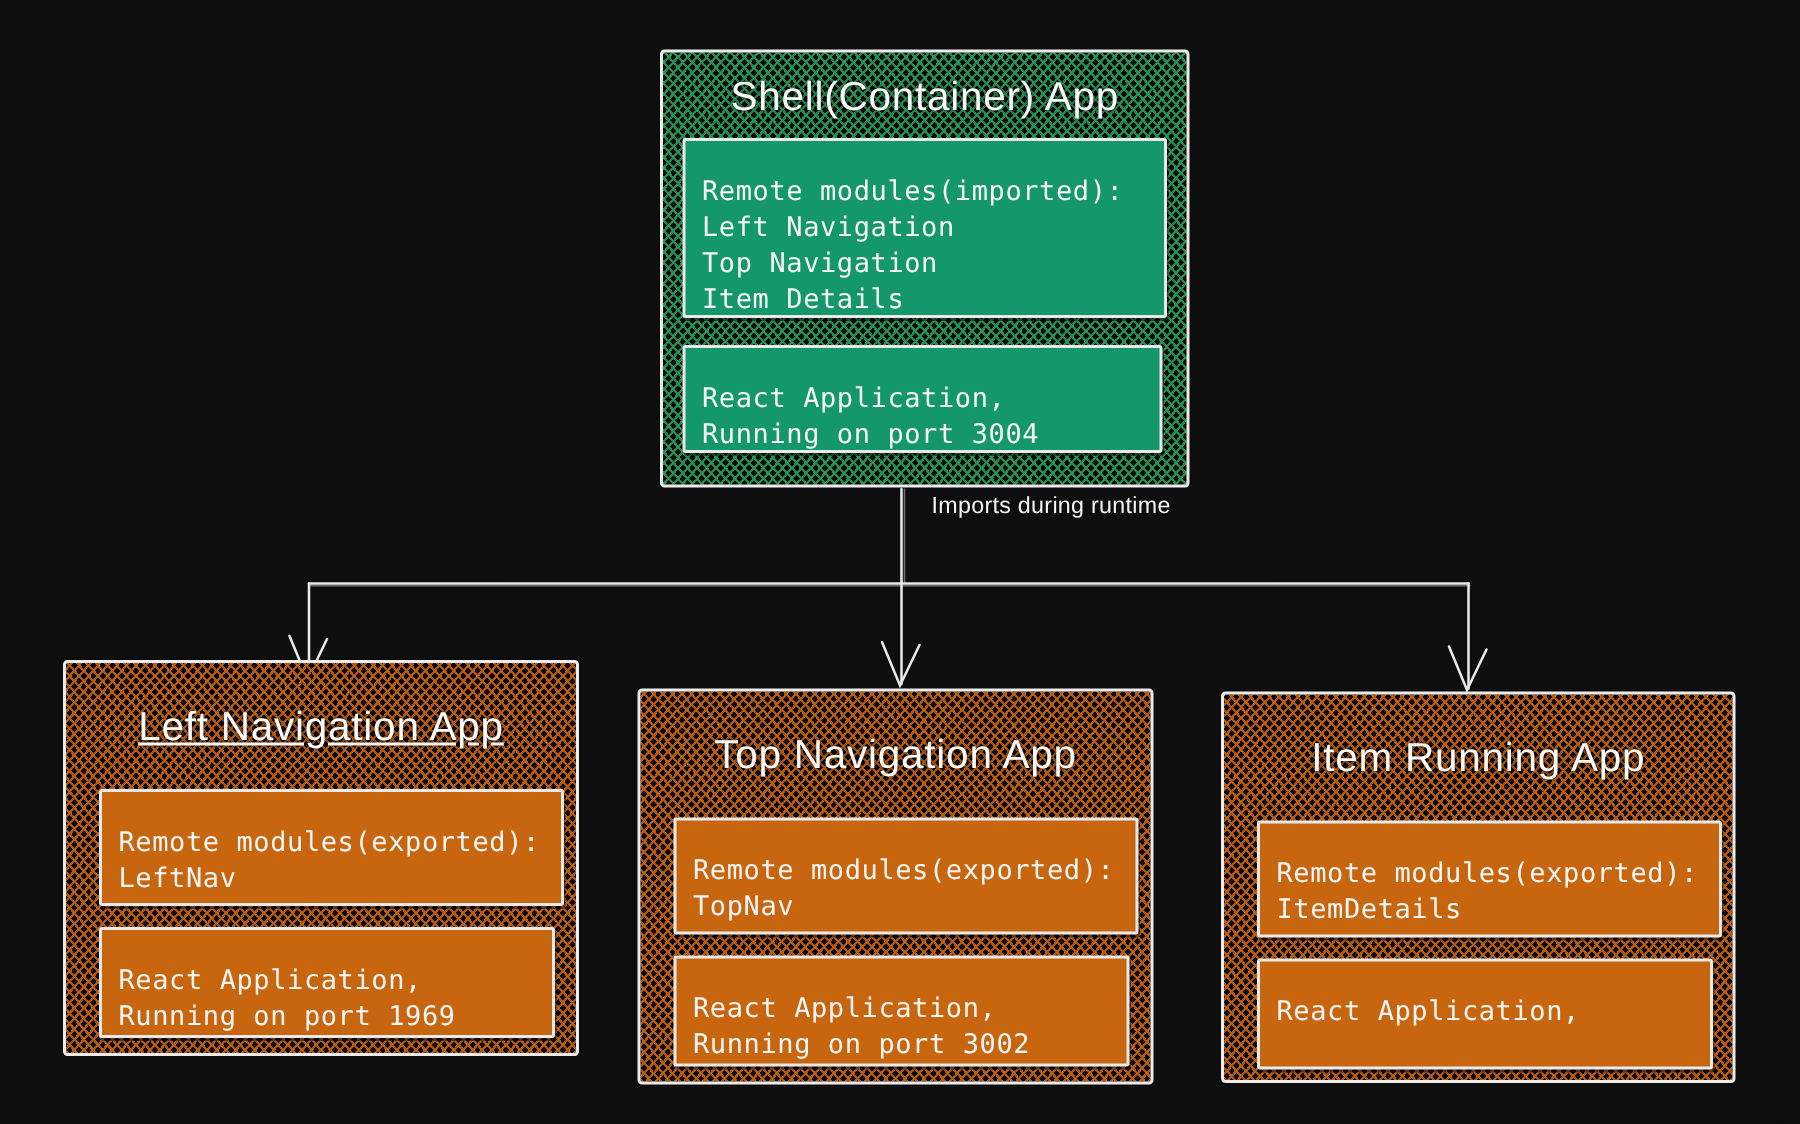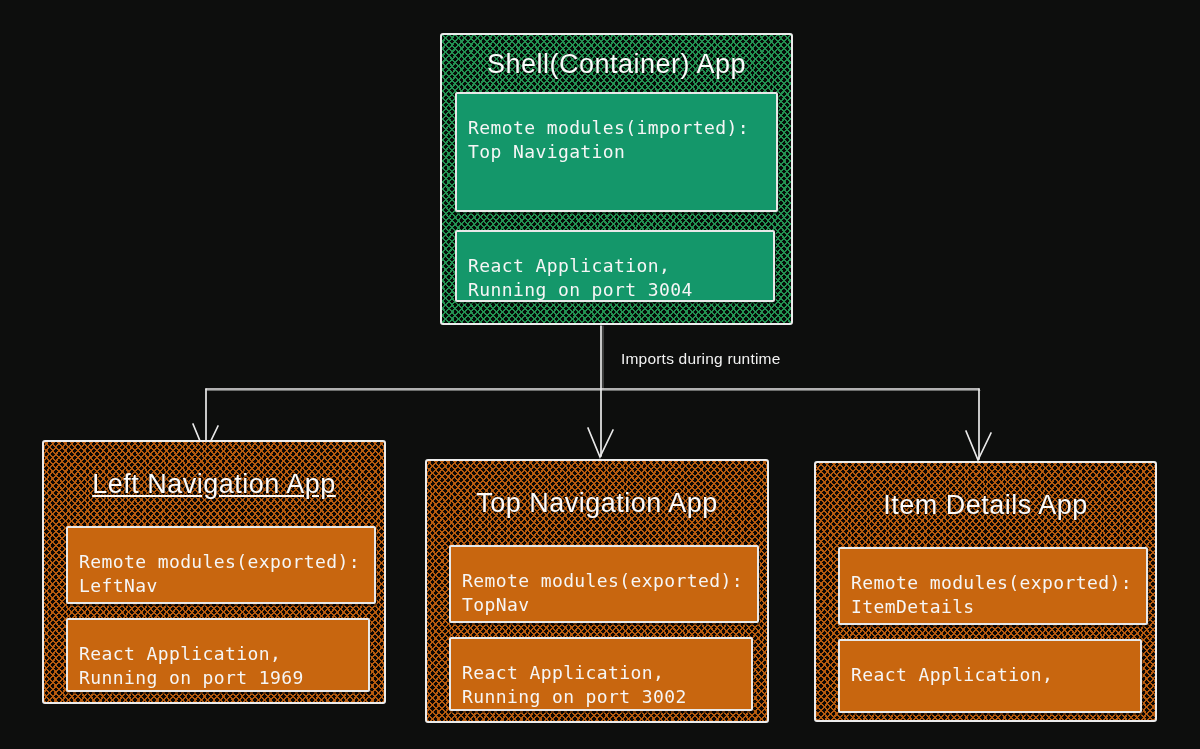--- a/index.html
+++ b/index.html
@@ -64,21 +64,21 @@
   
   .shell{left:440px;top:33px;width:353px;height:292px;}
   .app-left {left:42px; top:440px;width:344px;height:264px;text-decoration:underline;}
   .app-mid  {left:425px;top:459px;width:344px;height:264px;}
   .app-right{left:814px;top:461px;width:343px;height:261px;}
   
   .connector-svg{position:absolute;left:0;top:0;width:1200px;height:749px;pointer-events:none;}
   .connector-svg path{stroke:#e9e9e9;stroke-width:1.7;fill:none;stroke-linecap:round;}
   .connector-svg .ghost path{stroke:#bdbdbd;stroke-width:1;opacity:.55;}
   .flow-label{
-    position:absolute;left:621px;top:350px;
+    position:absolute;left:621px;top:329px;
     font-size:15.5px;color:#f2f2f2;letter-spacing:.2px;
   }
 </style>
 </head>
 <body>
 
 <div class="canvas">
 
   <svg class="connector-svg" viewBox="0 0 1200 749">
     <g class="ghost">
@@ -97,21 +97,23 @@
     <path d="M979 389 L979 459"></path>
     <path d="M966 431 L978 460 L991 433"></path>
   </svg>
 
   <div class="flow-label">Imports during runtime</div>
 
   <section class="node shell hatch-green">
     <h2 class="node-title">Shell(Container) App</h2>
     <div class="subbox green-fill shell-modules">
       <div>Remote modules(imported):</div>
+      <div>Left Navigation</div>
       <div>Top Navigation</div>
+      <div>Item Details</div>
     </div>
     <div class="subbox green-fill shell-runtime">
       <div>React Application,</div>
       <div>Running on port 3004</div>
     </div>
   </section>
 
   <section class="node app app-left hatch-orange">
     <h2 class="node-title">Left Navigation App</h2>
     <div class="subbox orange-fill app-modules">
@@ -130,21 +132,21 @@
       <div>Remote modules(exported):</div>
       <div>TopNav</div>
     </div>
     <div class="subbox orange-fill app-runtime">
       <div>React Application,</div>
       <div>Running on port 3002</div>
     </div>
   </section>
 
   <section class="node app app-right hatch-orange">
-    <h2 class="node-title">Item Details App</h2>
+    <h2 class="node-title">Item Running App</h2>
     <div class="subbox orange-fill app-modules">
       <div>Remote modules(exported):</div>
       <div>ItemDetails</div>
     </div>
     <div class="subbox orange-fill app-runtime">
       <div>React Application,</div>
     </div>
   </section>
 
 </div>

